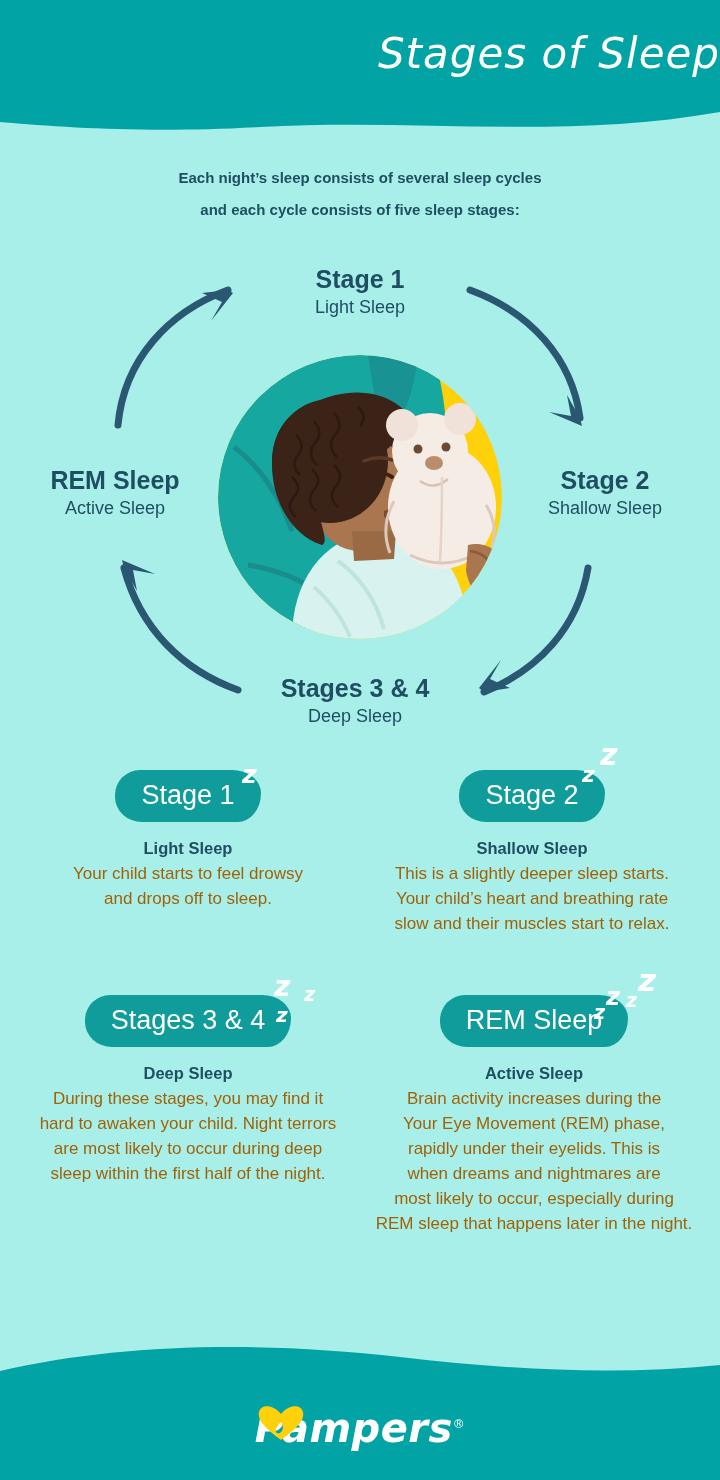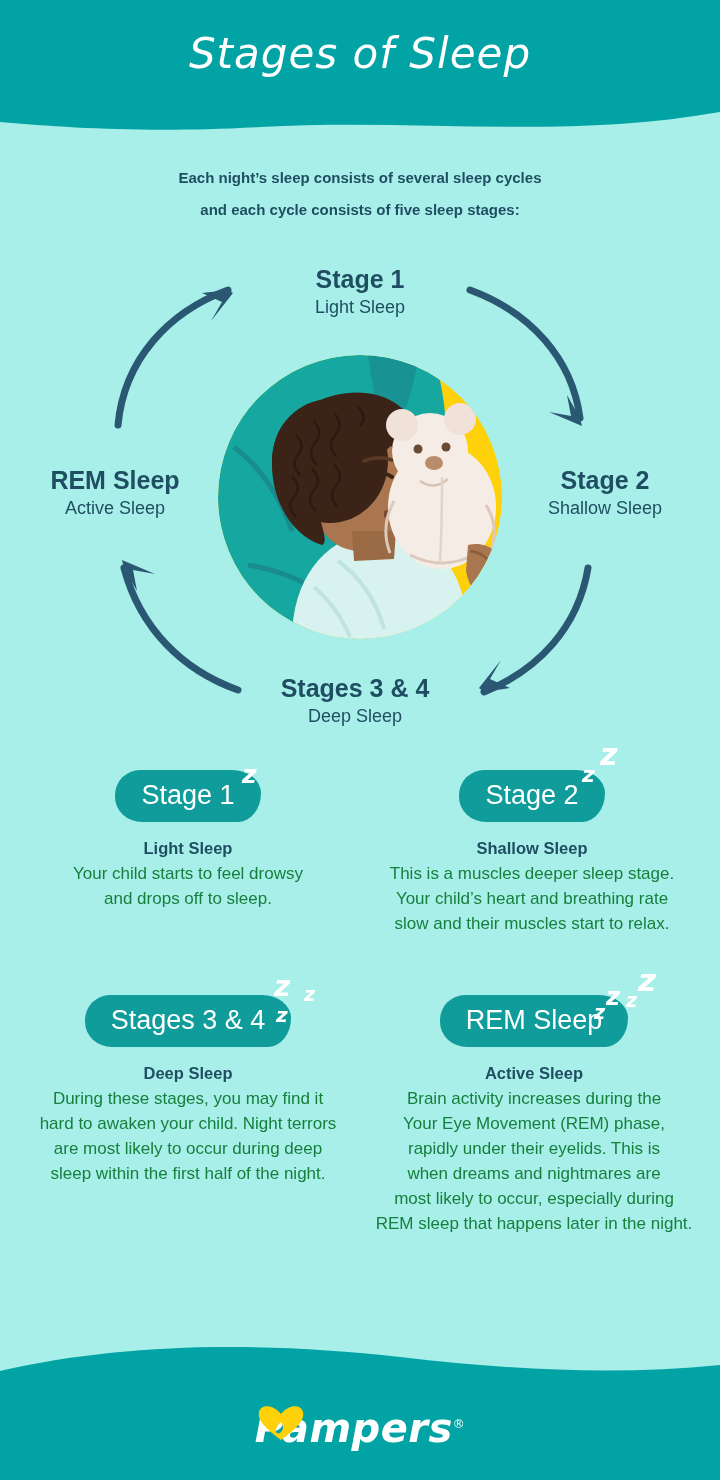--- a/index.html
+++ b/index.html
@@ -12,21 +12,21 @@
   }
   .page{position:relative;width:720px;height:1480px;overflow:hidden;}
 
   
   .header{
     position:absolute;left:0;top:0;width:720px;height:150px;
     overflow:hidden;
   }
   .header svg{position:absolute;left:0;top:0;}
   .header-title{
-    position:absolute;left:0;top:30px;width:720px;text-align:center;
+    position:absolute;left:0;top:30px;width:720px;text-align:right;
     color:#ffffff;font-size:42px;line-height:48px;
     font-family:"DejaVu Sans", sans-serif;
     font-style:italic;font-weight:400;letter-spacing:1px;
     z-index:2;
   }
 
   
   .intro{
     position:absolute;left:60px;top:162px;width:600px;text-align:center;
     color:#1f4e63;font-size:15px;line-height:32px;font-weight:bold;
@@ -73,21 +73,21 @@
   .zs span{
     position:absolute;color:#ffffff;font-weight:bold;font-style:italic;
     font-family:"DejaVu Sans", sans-serif;line-height:1;
   }
 
   .card-head{
     color:#1f4e63;font-size:16.5px;line-height:24px;font-weight:bold;
     margin-top:4px;
   }
   .card-body{
-    color:#15803d;font-size:17px;line-height:25px;font-weight:400;
+    color:#a16207;font-size:17px;line-height:25px;font-weight:400;
     margin-top:1px;
   }
   .card-body div{white-space:nowrap;}
 
   
   .footer{
     position:absolute;left:0;bottom:0;width:720px;height:145px;overflow:hidden;
   }
   .footer svg{position:absolute;left:0;top:0;}
   .logo{
@@ -249,21 +249,21 @@
     <div class="card card-2">
       <div class="pill-wrap">
         <span class="pill">Stage 2</span>
         <span class="zs" style="left:50%;top:0;width:0;">
           <span style="left:50px;top:-6px;font-size:22px;">z</span>
           <span style="left:68px;top:-30px;font-size:30px;">z</span>
         </span>
       </div>
       <div class="card-head">Shallow Sleep</div>
       <div class="card-body">
-        <div>This is a muscles deeper sleep stage.</div>
+        <div>This is a slightly deeper sleep starts.</div>
         <div>Your child’s heart and breathing rate</div>
         <div>slow and their muscles start to relax.</div>
       </div>
     </div>
 
     <div class="card card-3">
       <div class="pill-wrap">
         <span class="pill">Stages 3 &amp; 4</span>
         <span class="zs" style="left:50%;top:0;width:0;">
           <span style="left:88px;top:10px;font-size:20px;">z</span>

